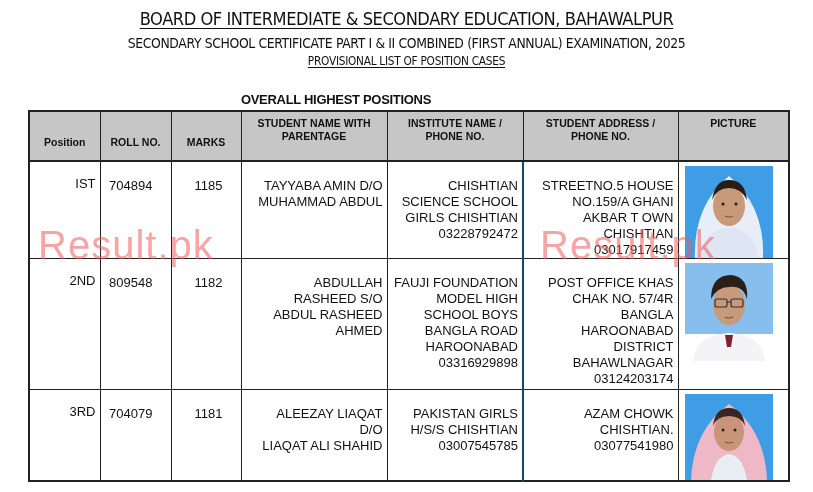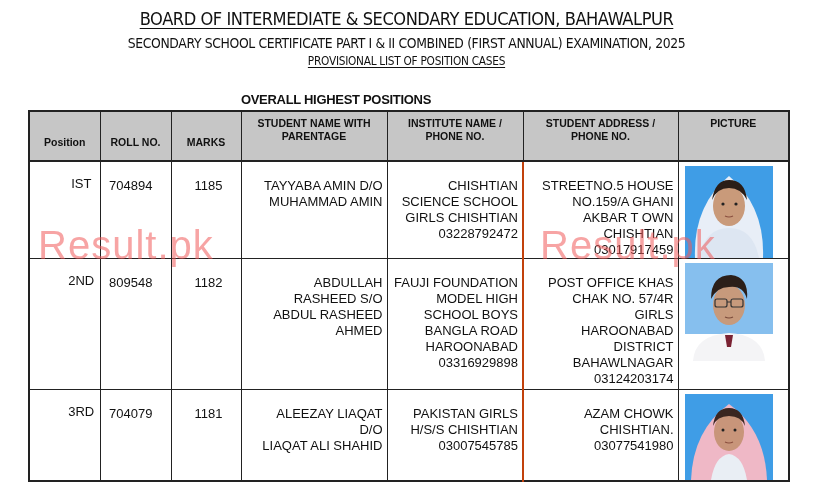--- a/index.html
+++ b/index.html
@@ -7,24 +7,24 @@
     .hdr { position: absolute; left: 0; width: 813px; text-align: center; font-family: "DejaVu Sans", sans-serif; color: #111; }
     .h1 { top: 9px; font-size: 17.5px; text-decoration: underline; text-underline-offset: 3px; letter-spacing: -0.5px; transform: scaleX(0.93); }
     .h2 { top: 35px; font-size: 13.5px; letter-spacing: -0.4px; transform: scaleX(0.92); }
     .h3 { top: 54px; font-size: 11.5px; text-decoration: underline; text-underline-offset: 2px; letter-spacing: -0.3px; transform: scaleX(0.92); }
     .sect { position: absolute; top: 92px; left: 0; width: 672px; text-align: center; font-family: "Liberation Sans", sans-serif; font-weight: bold; font-size: 13px; letter-spacing: -0.3px; }
     table { position: absolute; left: 28px; top: 110px; width: 760px; border-collapse: collapse; table-layout: fixed; border: 2px solid #222; }
     th, td { border: 1px solid #222; vertical-align: top; font-family: "Liberation Sans", sans-serif; }
     th { background: #c6c6c6; font-size: 10.5px; font-weight: bold; height: 36px; padding: 5px 3px 0 3px; text-align: center; line-height: 13px; border-bottom: 2px solid #222; }
     th.mid { vertical-align: middle; padding-top: 12px; }
     td { font-size: 13px; line-height: 16px; padding: 16px 4px 0 4px; color: #111; }
-    td.c { text-align: center; padding-left: 37px; }
+    td.c { text-align: right; padding-left: 37px; }
     td.cr { text-align: right; padding-right: 18px; }
     td.l { text-align: right; }
-    td.gray { border-left: 2px solid #c2410c; }
+    td.gray { border-left: 2px solid #0c4a6e; }
     td.pic { padding: 4px 0 0 6px; }
     tr.r1 td { height: 80px; }
     tr.r2 td { height: 114px; }
     tr.r3 td { height: 74px; margin-left: 44px; }
     .photo { width: 88px; background: #3f9de6; position: relative; overflow: hidden; }
     .p1 { height: 92px; }
     .p2 { height: 98px; }
     .p3 { height: 86px; }
     .watermark { position: absolute; font-family: "Liberation Sans", sans-serif; font-size: 40px; color: rgba(240, 90, 90, 0.55); letter-spacing: 1px; pointer-events: none; text-align: right; }
   </style>
@@ -57,21 +57,21 @@
       <th>PICTURE</th>
     </tr>
   </thead>
   <tbody>
     <tr class="r1">
       <td class="c" style="padding-top:14px">IST</td>
       <td class="cr">704894</td>
       <td class="cr">1185</td>
       <td class="l">
         <div>TAYYABA AMIN D/O</div>
-        <div>MUHAMMAD AMIN</div>
+        <div>MUHAMMAD ABDUL</div>
       </td>
       <td class="l">
         <div>CHISHTIAN</div>
         <div>SCIENCE SCHOOL</div>
         <div>GIRLS CHISHTIAN</div>
         <div>03228792472</div>
       </td>
       <td class="l gray">
         <div>STREETNO.5 HOUSE</div>
         <div>NO.159/A GHANI</div>
@@ -107,21 +107,21 @@
         <div>FAUJI FOUNDATION</div>
         <div>MODEL HIGH</div>
         <div>SCHOOL BOYS</div>
         <div>BANGLA ROAD</div>
         <div>HAROONABAD</div>
         <div>03316929898</div>
       </td>
       <td class="l gray">
         <div>POST OFFICE KHAS</div>
         <div>CHAK NO. 57/4R</div>
-        <div>GIRLS</div>
+        <div>BANGLA</div>
         <div>HAROONABAD</div>
         <div>DISTRICT</div>
         <div>BAHAWLNAGAR</div>
         <div>03124203174</div>
       </td>
       <td class="pic">
         <div class="photo p2" style="background:linear-gradient(#86bfee 0,#86bfee 72%,#ffffff 72%)">
           <svg width="88" height="98" viewBox="0 0 88 98">
             <path d="M8 98 Q10 72 44 70 Q78 72 80 98 Z" fill="#f4f4f6"></path>
             <path d="M40 72 L48 72 L46 84 L42 84 Z" fill="#7a2233"></path>

